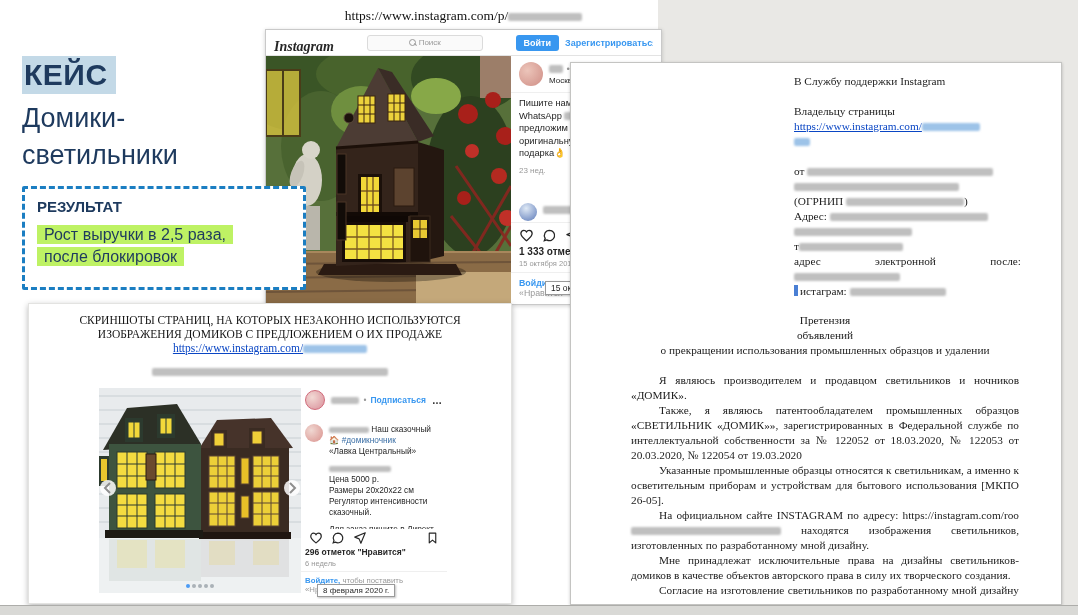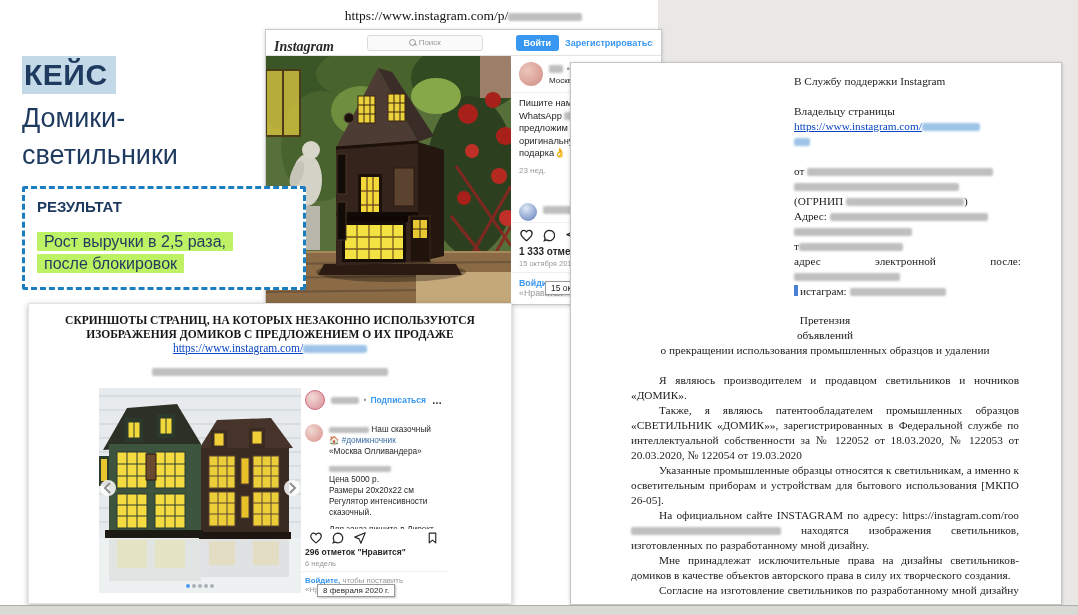--- a/index.html
+++ b/index.html
@@ -14,21 +14,21 @@
     background:#d9d9d6; border-top:1px solid #adadaa; z-index:9; }
 
   
   .slide-head { position:absolute; left:22px; top:56px; z-index:2; }
   .slide-title { display:inline-block; font-size:30px; font-weight:bold; color:#1e3a5e;
     background:#c3d9e7; padding:2px 8px 2px 2px; letter-spacing:.5px; }
   .slide-sub { font-size:27px; color:#1e3a5e; line-height:37px; margin-top:6px; }
 
   .result-box { position:absolute; left:22px; top:186px; width:284px; height:104px;
     background:#ffffff; border:3px dashed #1b7ec2; border-radius:2px; padding:9px 12px; z-index:6; }
-  .result-label { font-size:15px; font-weight:bold; color:#1e3a5e; margin-bottom:16px; }
+  .result-label { font-size:15px; font-weight:bold; color:#1e3a5e; margin-bottom:9px; }
   .result-line { font-size:16px; color:#1e3a5e; line-height:22px; }
   .result-line span { background:#bef264; padding:1px 7px; }
 
   
   .rb { display:inline-block; height:8px; background:#bfbfbf; border-radius:2px;
     filter:blur(1.3px); vertical-align:middle; }
   .rb.blue { background:#9dc3e8; }
 
   
   .ig-link { color:#3897f0; font-weight:bold; }
@@ -72,21 +72,21 @@
   .likes { font-size:10px; font-weight:bold; padding:1px 8px 0; }
   .tiny-date { font-size:7.5px; color:#999; padding:2px 8px 4px; }
   .login-row { border-top:1px solid #efefef; font-size:8.8px; color:#999; padding:5px 8px 6px; position:relative; }
   .tooltip { position:absolute; background:#fff; border:1px solid #9a9a9a; box-shadow:1px 1px 2px rgba(0,0,0,.25);
     font-size:8.5px; color:#262626; padding:1px 5px; white-space:nowrap; }
 
   
   .shot-card { position:absolute; left:28px; top:303px; width:484px; height:301px; background:#fff;
     border:1px solid #e3e3e1; box-shadow:0 2px 6px rgba(0,0,0,.28); z-index:3;
     font-family:"Liberation Serif", serif; }
-  .shot-title { text-align:center; font-size:11.5px; font-weight:bold; color:#161616; line-height:14px; padding-top:9px; }
+  .shot-title { text-align:center; font-size:11.5px; font-weight:normal; color:#161616; line-height:14px; padding-top:9px; }
   .shot-link { text-align:center; font-size:11.5px; margin-top:1px; }
   .shot-link a { color:#0a46c4; text-decoration:underline; }
   .shot-blur-url { text-align:center; margin-top:8px; }
   .shot-photo { position:absolute; left:70px; top:84px; width:202px; height:205px; overflow:hidden; }
   .shot-side { position:absolute; left:272px; top:82px; width:146px; bottom:4px;
     font-family:"Liberation Sans", sans-serif; display:flex; flex-direction:column; overflow:hidden; }
   .shot-side .cmts { padding:2px 4px 0 4px; font-size:8.3px; line-height:11px; }
   .cap-line { margin:0; }
   .hashtag { color:#3a6ea5; }
 
@@ -406,21 +406,21 @@
           <span class="ig-link" style="font-size:8.5px">Подписаться</span>
         </div>
       </div>
       <span class="more-dots">…</span>
     </div>
     <div class="cmts">
       <div class="cmt" style="margin-top:8px">
         <div class="avatar" style="width:18px;height:18px;background:radial-gradient(circle at 35% 35%, #f0d8d2, #d9908c)"></div>
         <div class="body">
           <div><span class="rb" style="width:40px;height:6px"></span> <span>Наш сказочный 🏠 </span><span class="hashtag">#домикночник</span></div>
-          <div class="cap-line">«Москва Олливандера»</div>
+          <div class="cap-line">«Лавка Центральный»</div>
           <div style="height:6px"></div>
           <div><span class="rb" style="width:62px;height:6px"></span></div>
           <div class="cap-line">Цена 5000 р.</div>
           <div class="cap-line">Размеры 20х20х22 см</div>
           <div class="cap-line">Регулятор интенсивности</div>
           <div class="cap-line">сказочный.</div>
           <div style="height:6px"></div>
           <div class="cap-line">Для заказ пишите в Директ или</div>
 
         </div>

